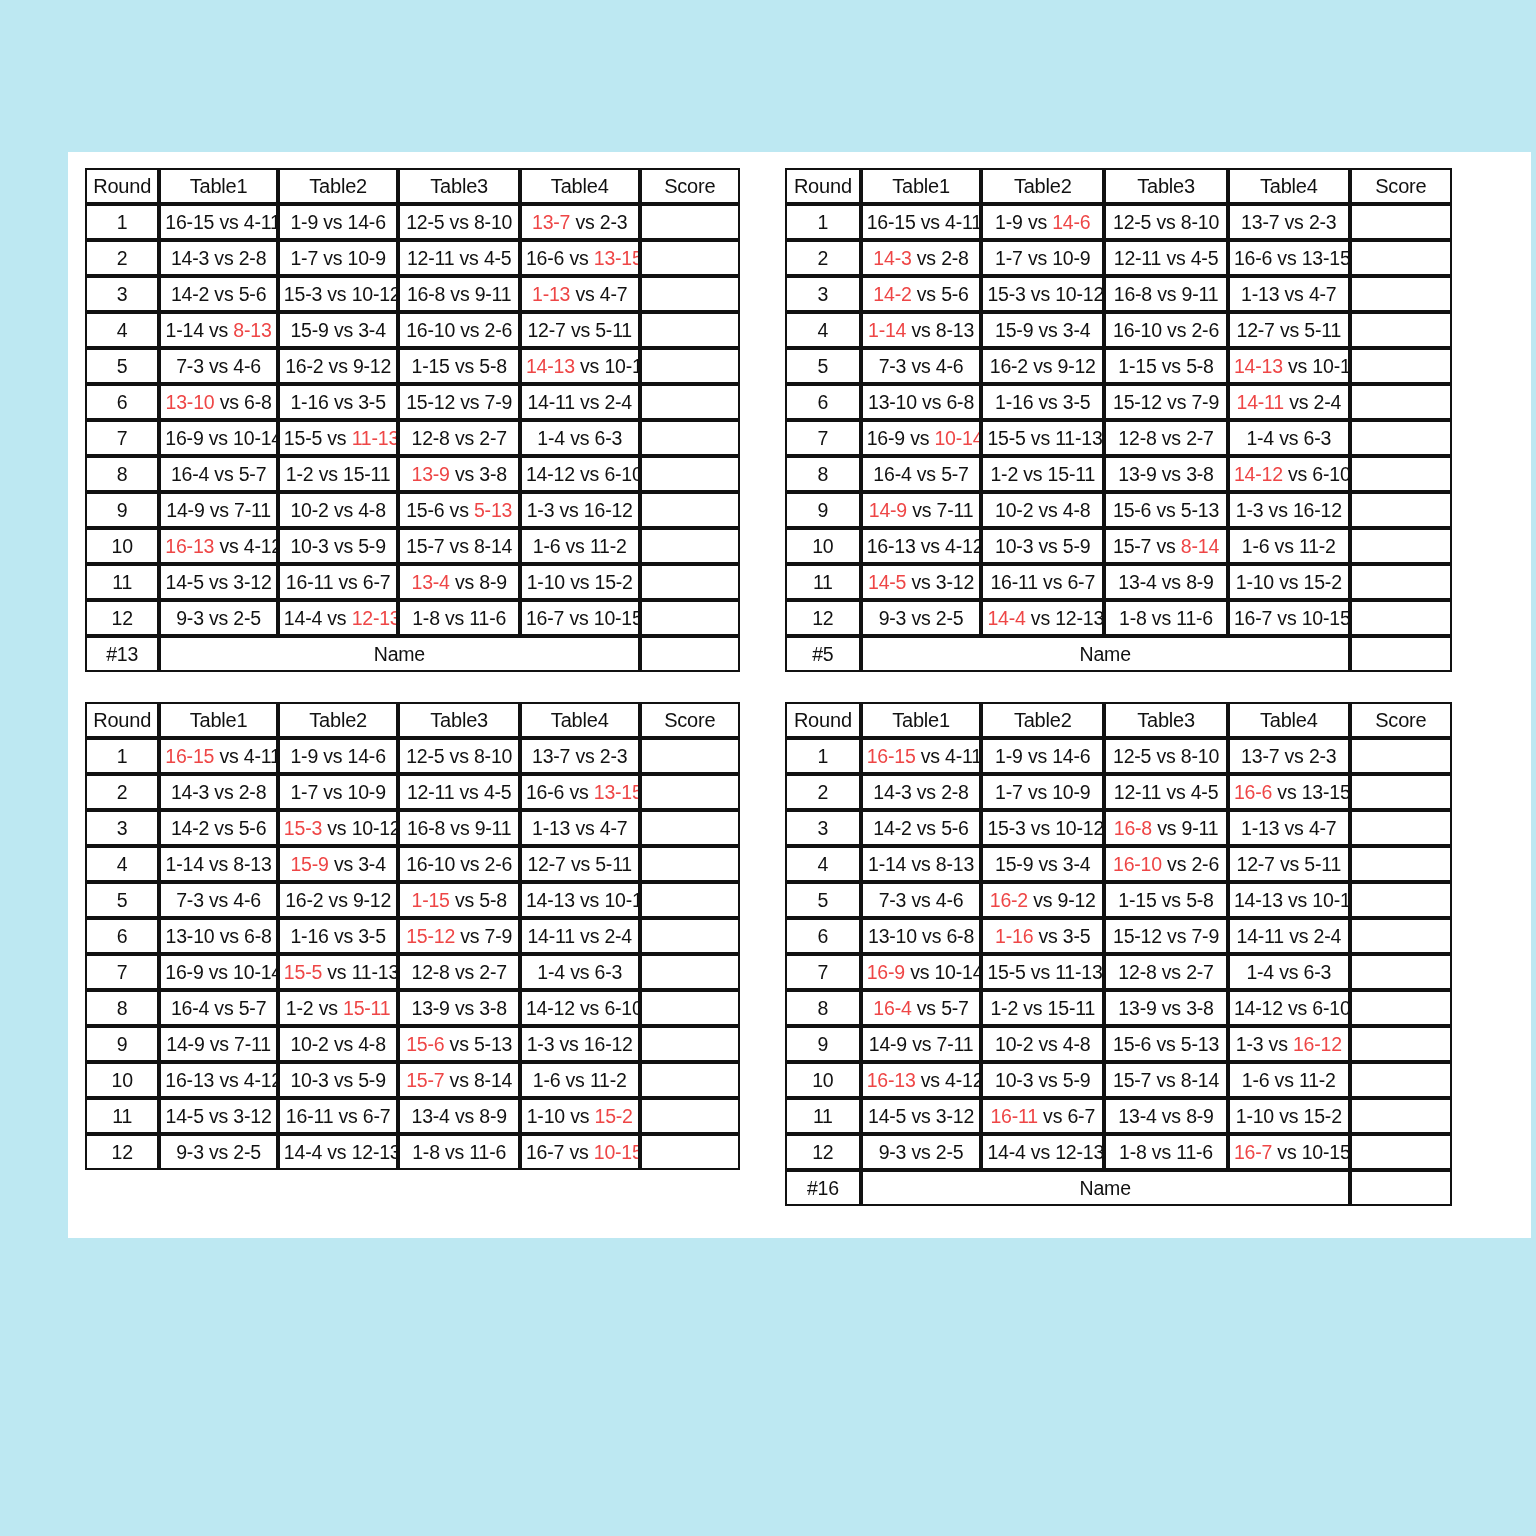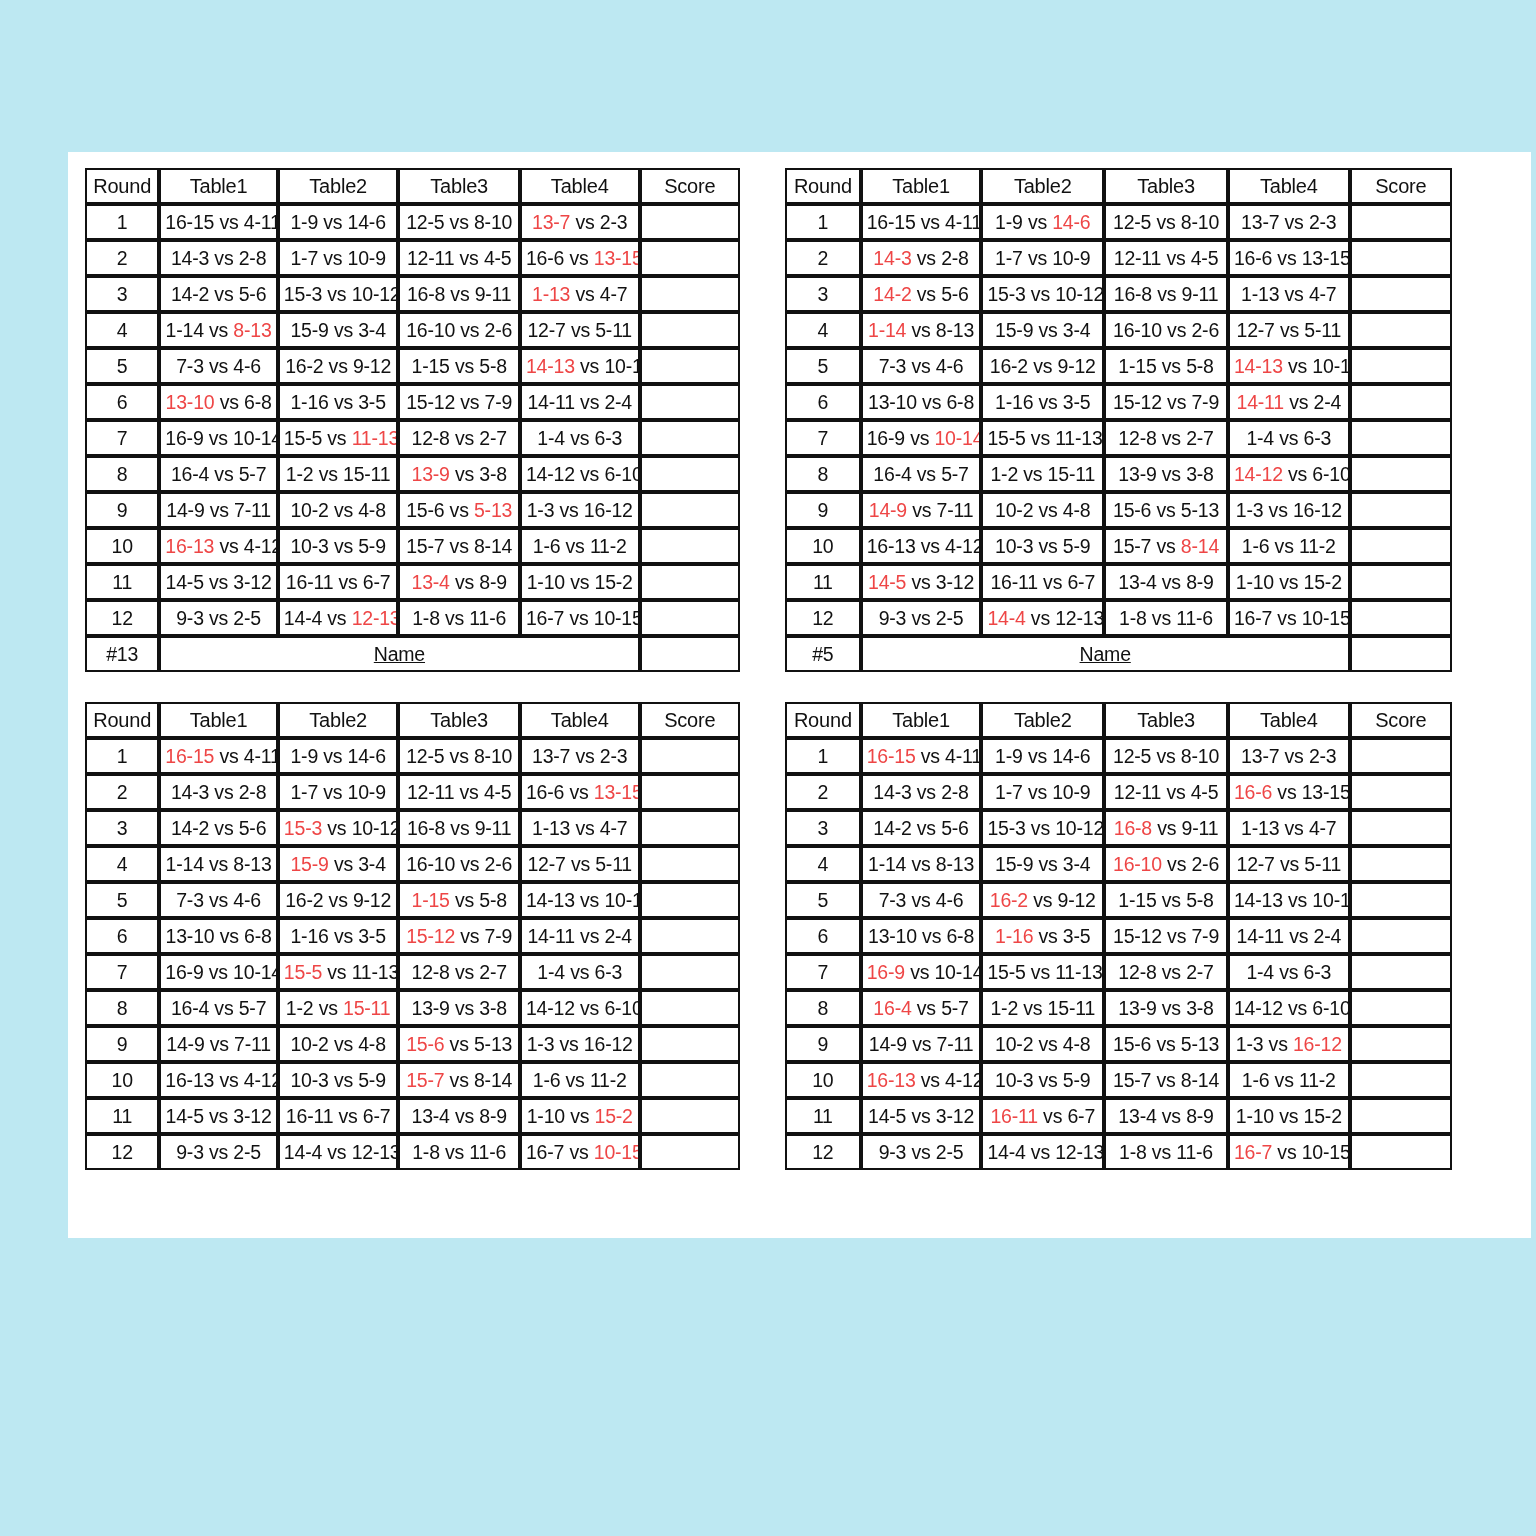--- a/index.html
+++ b/index.html
@@ -75,21 +75,20 @@
     color: #ee4646;
     text-align: left;
     padding-left: 9px;
     font-size: 20px;
     margin-left: 24px;
   }
   td.footer-name {
     text-align: left;
     padding-left: 9px;
     font-size: 20px;
-    text-decoration: underline;
   }
   td.footer-score { }
 
   .seg { display: inline; }
 </style>
 </head>
 <body>
 
 <div id="page">
   <div id="grid">
@@ -573,17 +572,22 @@
               <td></td>
             </tr>
             <tr>
               <td>12</td>
               <td><span class="seg">9-3</span><span class="seg"> vs </span><span class="seg">2-5</span></td>
               <td><span class="seg">14-4</span><span class="seg"> vs </span><span class="seg">12-13</span></td>
               <td><span class="seg">1-8</span><span class="seg"> vs </span><span class="seg">11-6</span></td>
               <td><span class="seg cell-red">16-7</span><span class="seg"> vs </span><span class="seg">10-15</span></td>
               <td></td>
             </tr>
+            <tr>
+              <td class="footer-id">#16</td>
+              <td class="footer-name" colspan="4">Name</td>
+              <td class="footer-score"></td>
+            </tr>
           </tbody>
         </table>
       </div>
     </div>
 </div>
 
 </body></html>

